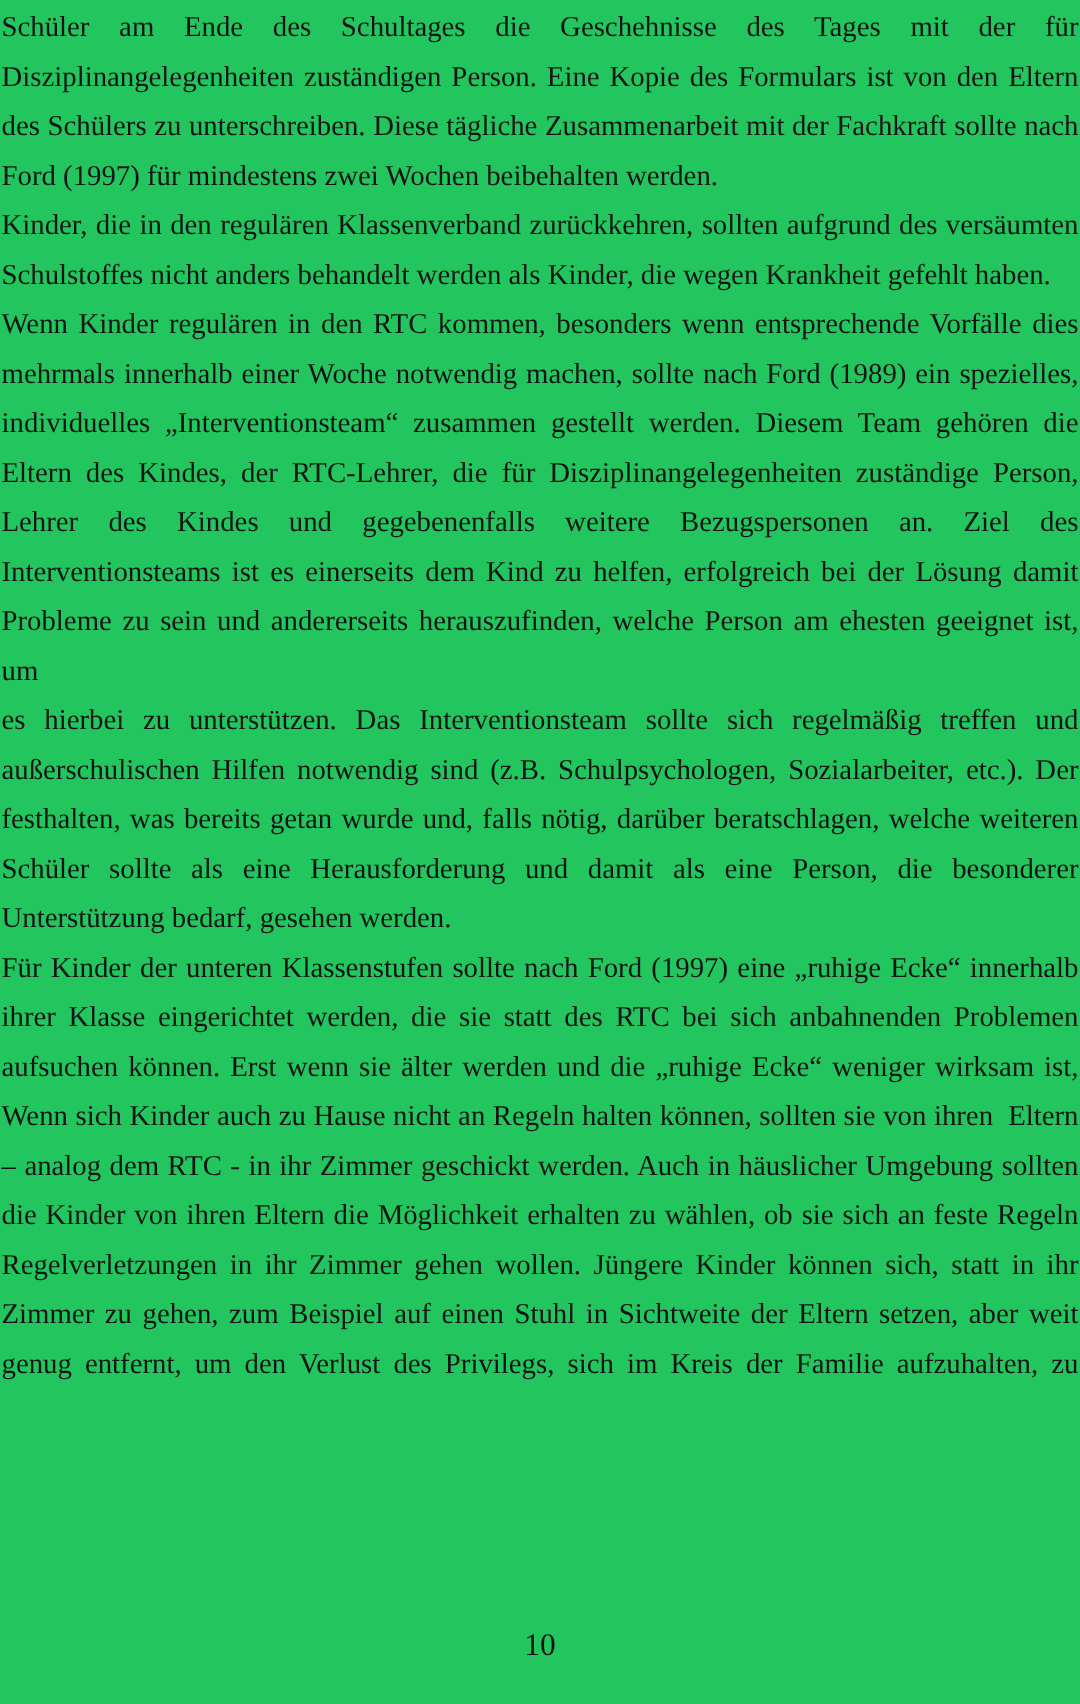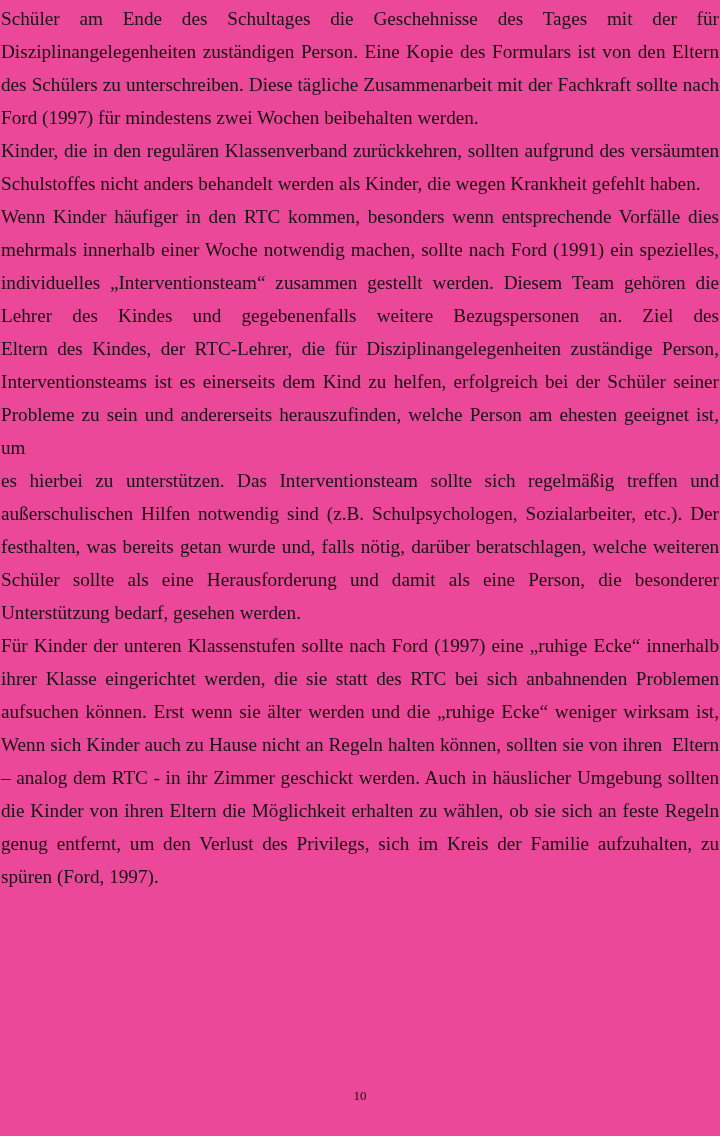--- a/index.html
+++ b/index.html
@@ -15,21 +15,21 @@
     color: #111111;
     overflow: hidden;
     position: relative;
   }
   #page {
     position: relative;
     width: 720px;
     height: 1136px;
     box-sizing: border-box;
     padding: 0px 1px 0px 1px;
-    background: #ec4899;
+    background: #22c55e;
   }
   #body-text {
     position: absolute;
     top: 2px;
     left: 1px;
     width: 718px;
   }
   .para {
     margin: 0;
     padding: 0;
@@ -52,21 +52,21 @@
     text-align: right;
     text-align-last: left;
   }
   #page-number {
     position: absolute;
     left: 0;
     right: 0;
     top: 1084px;
     text-align: center;
     font-family: "Liberation Serif", "DejaVu Serif", serif;
-    font-size: 13px;
+    font-size: 21px;
     line-height: 24px;
     color: #141414;
   }
 </style>
 </head>
 <body>
 
 <div id="page">
 
   <div id="body-text">
@@ -74,42 +74,43 @@
         <span class="ln">Schüler am Ende des Schultages die Geschehnisse des Tages mit der für</span>
         <span class="ln">Disziplinangelegenheiten zuständigen Person. Eine Kopie des Formulars ist von den Eltern</span>
         <span class="ln">des Schülers zu unterschreiben. Diese tägliche Zusammenarbeit mit der Fachkraft sollte nach</span>
         <span class="ln last">Ford (1997) für mindestens zwei Wochen beibehalten werden.</span>
       </p>
       <p class="para">
         <span class="ln">Kinder, die in den regulären Klassenverband zurückkehren, sollten aufgrund des versäumten</span>
         <span class="ln last">Schulstoffes nicht anders behandelt werden als Kinder, die wegen Krankheit gefehlt haben.</span>
       </p>
       <p class="para">
-        <span class="ln">Wenn Kinder häufiger in den RTC kommen, besonders wenn entsprechende Vorfälle dies</span>
-        <span class="ln">mehrmals innerhalb einer Woche notwendig machen, sollte nach Ford (1991) ein spezielles,</span>
+        <span class="ln">Wenn Kinder regulären in den RTC kommen, besonders wenn entsprechende Vorfälle dies</span>
+        <span class="ln">mehrmals innerhalb einer Woche notwendig machen, sollte nach Ford (1989) ein spezielles,</span>
         <span class="ln">individuelles „Interventionsteam“ zusammen gestellt werden. Diesem Team gehören die</span>
+        <span class="ln">Eltern des Kindes, der RTC-Lehrer, die für Disziplinangelegenheiten zuständige Person,</span>
         <span class="ln">Lehrer des Kindes und gegebenenfalls weitere Bezugspersonen an. Ziel des</span>
-        <span class="ln">Eltern des Kindes, der RTC-Lehrer, die für Disziplinangelegenheiten zuständige Person,</span>
-        <span class="ln">Interventionsteams ist es einerseits dem Kind zu helfen, erfolgreich bei der Schüler seiner</span>
+        <span class="ln">Interventionsteams ist es einerseits dem Kind zu helfen, erfolgreich bei der Lösung damit</span>
         <span class="ln">Probleme zu sein und andererseits herauszufinden, welche Person am ehesten geeignet ist, um</span>
         <span class="ln">es hierbei zu unterstützen. Das Interventionsteam sollte sich regelmäßig treffen und</span>
         <span class="ln">außerschulischen Hilfen notwendig sind (z.B. Schulpsychologen, Sozialarbeiter, etc.). Der</span>
         <span class="ln">festhalten, was bereits getan wurde und, falls nötig, darüber beratschlagen, welche weiteren</span>
         <span class="ln">Schüler sollte als eine Herausforderung und damit als eine Person, die besonderer</span>
         <span class="ln last">Unterstützung bedarf, gesehen werden.</span>
       </p>
       <p class="para">
         <span class="ln">Für Kinder der unteren Klassenstufen sollte nach Ford (1997) eine „ruhige Ecke“ innerhalb</span>
         <span class="ln">ihrer Klasse eingerichtet werden, die sie statt des RTC bei sich anbahnenden Problemen</span>
         <span class="ln">aufsuchen können. Erst wenn sie älter werden und die „ruhige Ecke“ weniger wirksam ist,</span>
       </p>
       <p class="para">
         <span class="ln">Wenn sich Kinder auch zu Hause nicht an Regeln halten können, sollten sie von ihren  Eltern</span>
         <span class="ln">– analog dem RTC - in ihr Zimmer geschickt werden. Auch in häuslicher Umgebung sollten</span>
         <span class="ln">die Kinder von ihren Eltern die Möglichkeit erhalten zu wählen, ob sie sich an feste Regeln</span>
+        <span class="ln">Regelverletzungen in ihr Zimmer gehen wollen. Jüngere Kinder können sich, statt in ihr</span>
+        <span class="ln">Zimmer zu gehen, zum Beispiel auf einen Stuhl in Sichtweite der Eltern setzen, aber weit</span>
         <span class="ln">genug entfernt, um den Verlust des Privilegs, sich im Kreis der Familie aufzuhalten, zu</span>
-        <span class="ln last">spüren (Ford, 1997).</span>
       </p>
     </div>
 
   <div id="page-number">10</div>
 
 </div>
 
 </body></html>

